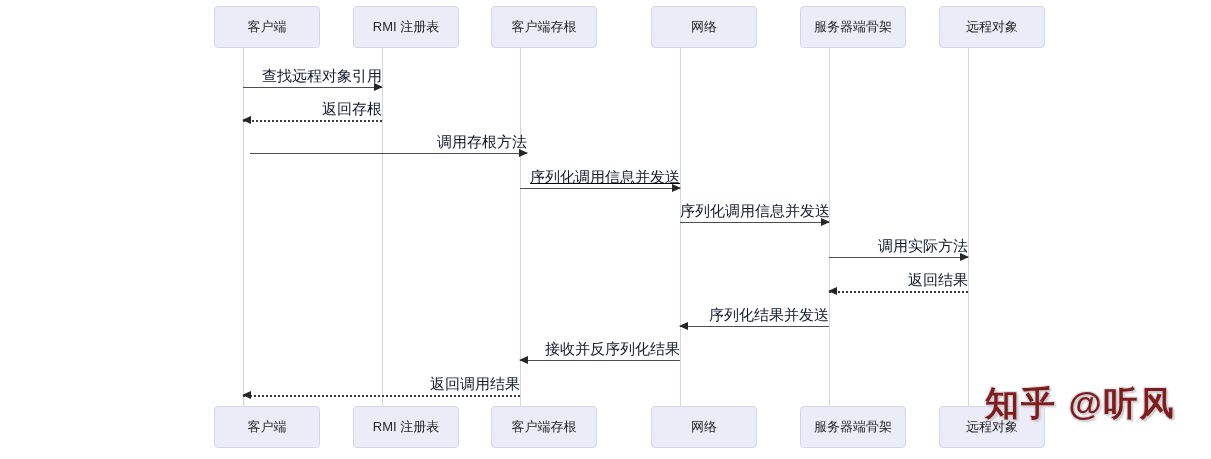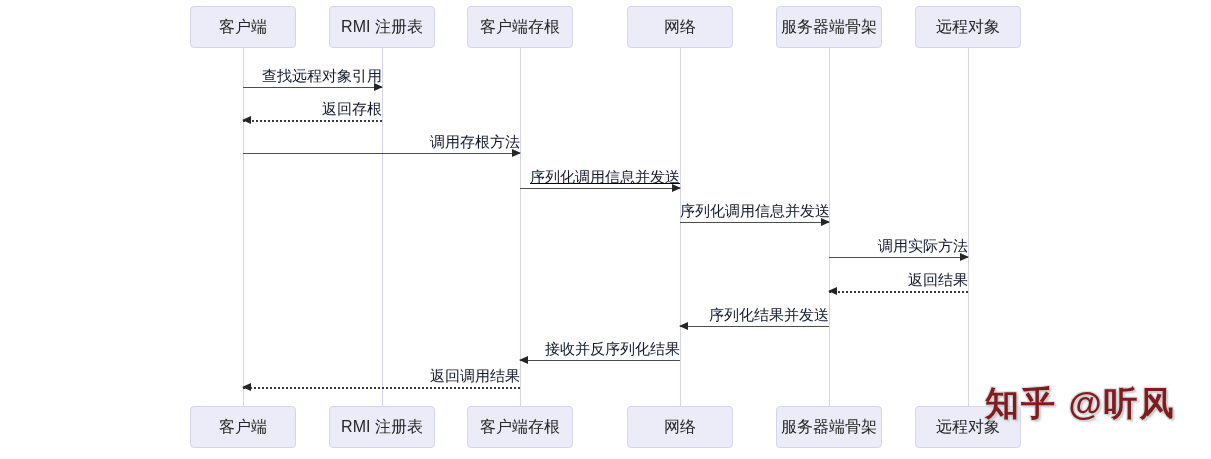--- a/index.html
+++ b/index.html
@@ -15,23 +15,24 @@
     top:48px;height:359px;width:1px;
     background:#d4d4e8;
   }
   .pbox{
     position:absolute;
     width:106px;height:42px;
     background:#ececf9;
     border:1px solid #d4d4ea;
     border-radius:4px;
     display:flex;align-items:center;justify-content:center;
-    font-size:16px;color:#262626;
+    font-size:13px;color:#262626;
     box-sizing:border-box;
     z-index:2;
+    margin-left:24px;
   }
   .msg{position:absolute;z-index:1;}
   .msg-label{
     font-size:15px;color:#0f172a;
     text-align:right;white-space:nowrap;
     height:15px;line-height:15px;
     margin-bottom:4px;
   }
   .msg-line{position:relative;height:0;border-top:1px solid #4d4d4d;}
   .msg-line.dotted{border-top:2px dotted #3a3a3a;}
@@ -105,21 +106,21 @@
     </div>
 
   <div class="msg" style="left:243px;top:68px;width:139px;">
     <div class="msg-label">查找远程对象引用</div>
     <div class="msg-line arrow-right"></div>
   </div>
   <div class="msg" style="left:243px;top:101px;width:139px;">
     <div class="msg-label">返回存根</div>
     <div class="msg-line dotted arrow-left"></div>
   </div>
-  <div class="msg" style="left:243px;top:134px;width:277px;">
+  <div class="msg" style="left:250px;top:134px;width:277px;">
     <div class="msg-label">调用存根方法</div>
     <div class="msg-line arrow-right"></div>
   </div>
   <div class="msg" style="left:520px;top:169px;width:160px;text-decoration:underline;">
     <div class="msg-label">序列化调用信息并发送</div>
     <div class="msg-line arrow-right"></div>
   </div>
   <div class="msg" style="left:680px;top:203px;width:149px;">
     <div class="msg-label">序列化调用信息并发送</div>
     <div class="msg-line arrow-right"></div>
@@ -133,20 +134,20 @@
     <div class="msg-line dotted arrow-left"></div>
   </div>
   <div class="msg" style="left:680px;top:307px;width:149px;">
     <div class="msg-label">序列化结果并发送</div>
     <div class="msg-line arrow-left"></div>
   </div>
   <div class="msg" style="left:520px;top:341px;width:160px;">
     <div class="msg-label">接收并反序列化结果</div>
     <div class="msg-line arrow-left"></div>
   </div>
-  <div class="msg" style="left:243px;top:368px;width:277px;">
+  <div class="msg" style="left:243px;top:376px;width:277px;">
     <div class="msg-label">返回调用结果</div>
     <div class="msg-line dotted arrow-left"></div>
   </div>
 
   <div class="watermark">知乎 @听风</div>
 
 </div>
 
 </body></html>

